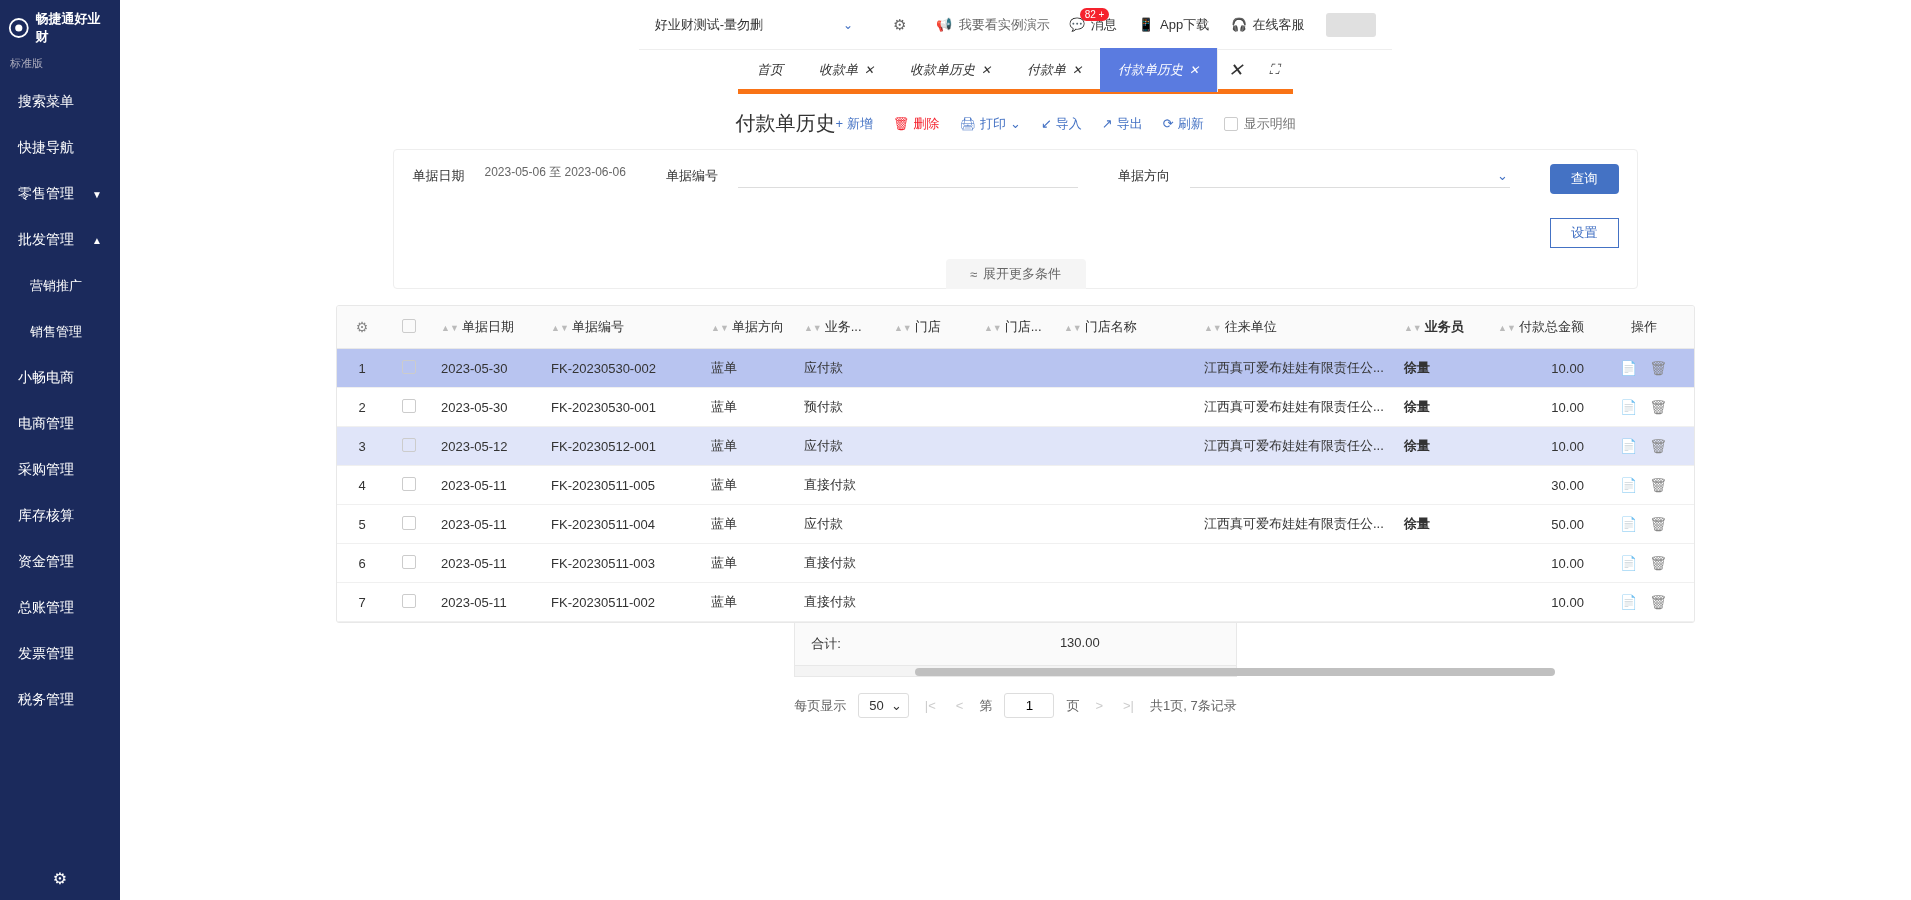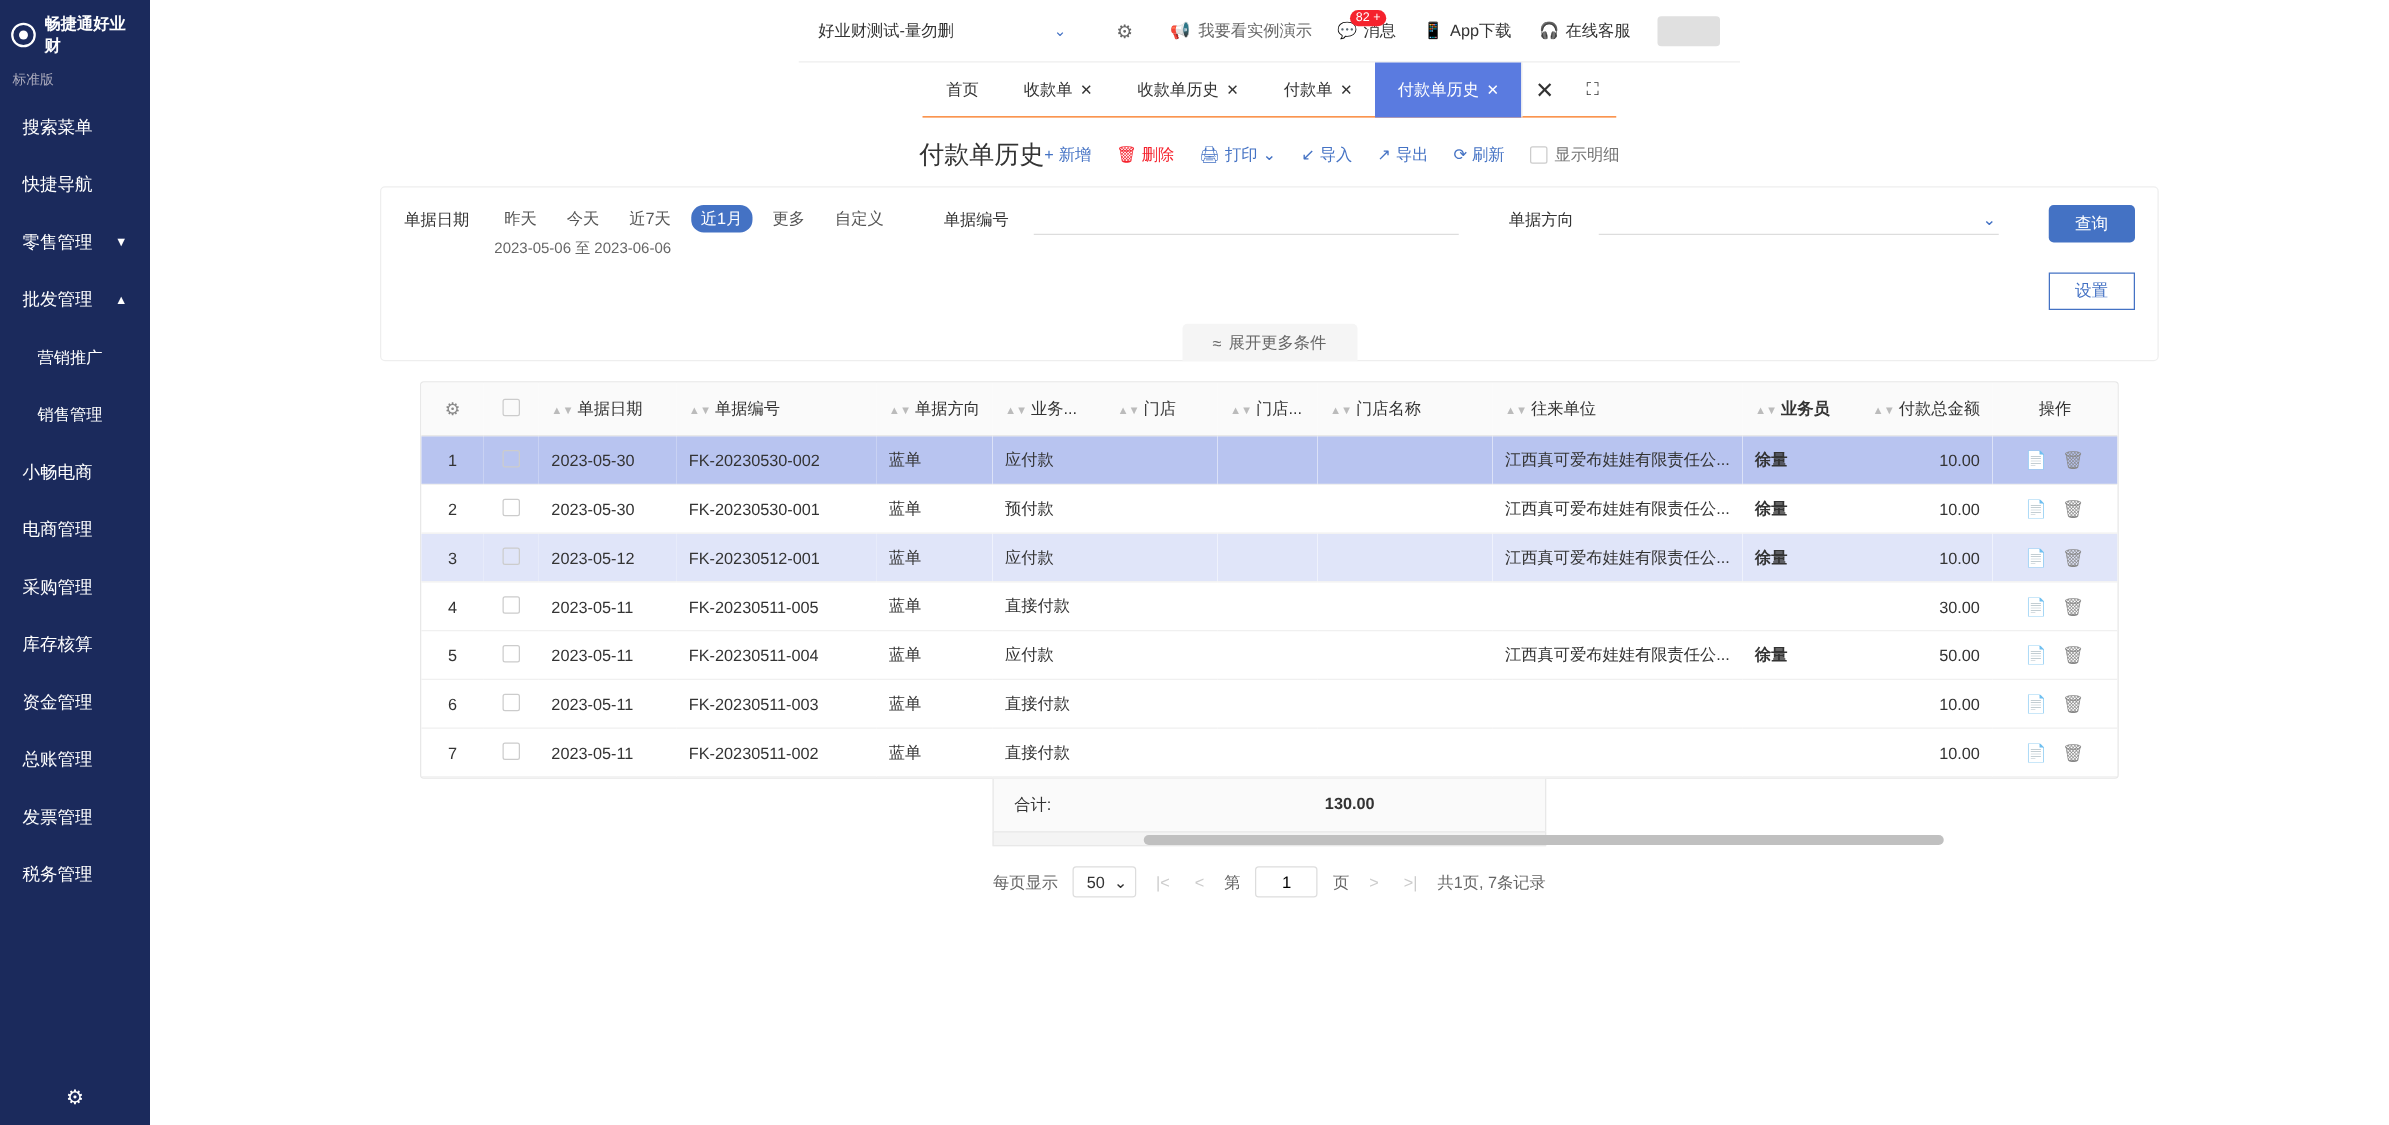--- a/index.html
+++ b/index.html
@@ -25,21 +25,21 @@
     .dropdown-select { display: flex; align-items: center; gap: 80px; color: #333; cursor: pointer; padding-right: 20px; }
     .chevron-down { color: #4472c4; font-size: 12px; }
     .gear-btn { color: #666; cursor: pointer; font-size: 15px; margin-right: 10px; }
     .demo-link { display: flex; align-items: center; gap: 6px; color: #666; cursor: pointer; }
     .topbar-right { margin-left: auto; display: flex; align-items: center; gap: 22px; }
     .topbar-item { display: flex; align-items: center; gap: 5px; cursor: pointer; color: #333; position: relative; }
     .badge { position: absolute; top: -8px; left: 10px; background: #f5222d; color: #fff; font-size: 10px; padding: 1px 5px; border-radius: 8px; }
     .avatar-box { width: 50px; height: 24px; background: #e0e0e0; border-radius: 3px; }
     
     
-    .tabs { height: 44px; display: flex; align-items: center; border-bottom: 1px solid #f97316; padding-left: 1px; position: relative; }
+    .tabs { height: 44px; display: flex; align-items: center; border-bottom: 5px solid #f97316; padding-left: 1px; position: relative; font-style: italic; }
     .tab { padding: 0 18px; height: 44px; display: flex; align-items: center; gap: 6px; cursor: pointer; color: #333; }
     .tab.active { background: #5a7be0; color: #fff; }
     .tab-close { font-size: 12px; cursor: pointer; }
     .tabs-right { margin-left: auto; display: flex; align-items: center; gap: 12px; padding-right: 10px; }
     .tabs-close-all { font-size: 18px; cursor: pointer; padding: 0 10px; border-left: 1px solid #eee; height: 44px; display: flex; align-items: center; }
     .expand-icon { font-size: 14px; cursor: pointer; padding: 0 4px; }
     
     
     .page-header { padding: 16px 24px 12px; display: flex; align-items: center; }
     .page-title { font-size: 20px; font-weight: 500; }
@@ -89,21 +89,21 @@
     .col-person { width: 90px; font-weight: bold; }
     .col-amt { width: 110px; text-align: right; }
     .col-ops { width: 100px; text-align: center; }
     .op-icon { color: #888; cursor: pointer; margin: 0 4px; font-size: 14px; }
     .gear-th { color: #888; font-size: 14px; }
     
     
     .table-footer { margin: 0 24px; }
     .total-row { display: flex; padding: 12px 16px; background: #fafafa; border-left: 1px solid #e8e8e8; border-right: 1px solid #e8e8e8; }
     .total-label { width: 60px; }
-    .total-amount { margin-left: auto; padding-right: 120px; font-weight: 700; }
+    .total-amount { margin-left: auto; padding-right: 120px; font-weight: 400; }
     .hscroll { height: 12px; background: #f4f4f4; border: 1px solid #e8e8e8; position: relative; }
     .hscroll-thumb { position: absolute; left: 120px; width: 640px; height: 8px; top: 2px; background: #c0c0c0; border-radius: 4px; }
     .pagination { display: flex; align-items: center; padding: 16px 0; gap: 12px; justify-content: flex-end; }
     .page-label { color: #666; }
     .page-select { border: 1px solid #ddd; padding: 4px 24px 4px 10px; border-radius: 3px; position: relative; cursor: pointer; }
     .page-input { width: 50px; border: 1px solid #ddd; padding: 4px 8px; border-radius: 3px; text-align: center; }
     .page-nav { color: #ccc; cursor: pointer; padding: 0 4px; }
   </style>
 </head>
 <body>
@@ -259,28 +259,20 @@
             <span>显示明细</span>
           </label>
       </div>
     </div>
 
     <div class="filter-area">
       <div class="filter-row">
         <div class="filter-group">
           <span class="filter-label">单据日期</span>
           <div class="date-quick">
-            <div class="date-quick-row" id="date-chips">
-                <span class="date-chip">昨天</span>
-                <span class="date-chip">今天</span>
-                <span class="date-chip">近7天</span>
-                <span class="date-chip active">近1月</span>
-                <span class="date-chip">更多</span>
-                <span class="date-chip">自定义</span>
-              </div>
             <div class="date-range">2023-05-06 至 2023-06-06</div>
           </div>
         </div>
         <div class="filter-group">
           <span class="filter-label">单据编号</span>
           <input class="filter-input" style="">
         </div>
         <div class="filter-group">
           <span class="filter-label">单据方向</span>
           <div class="filter-select">

